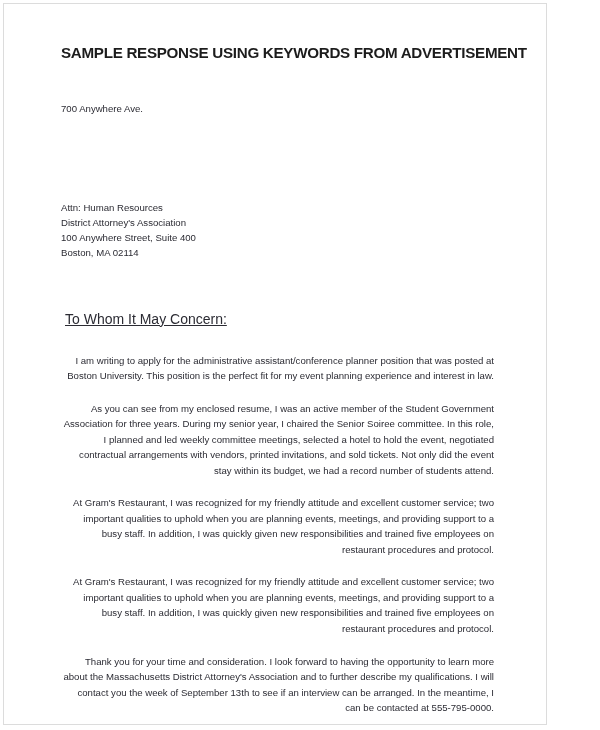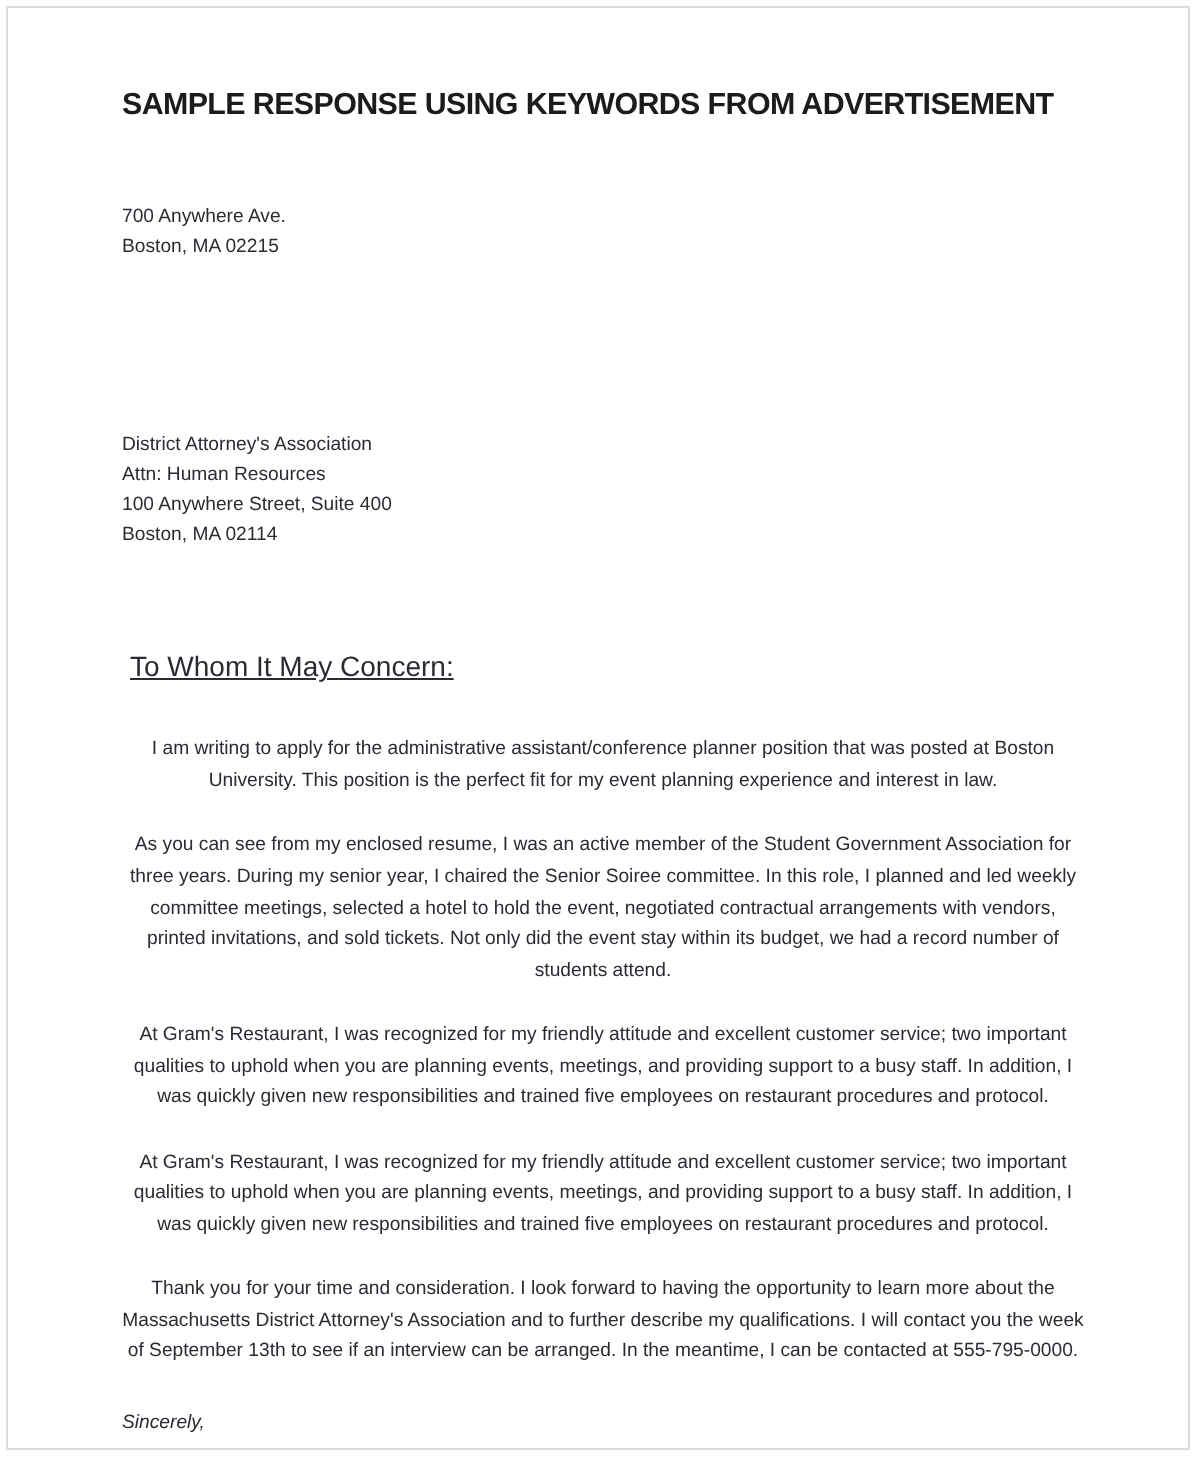--- a/index.html
+++ b/index.html
@@ -12,21 +12,21 @@
     height: 730px;
     background: #ffffff;
     font-family: "Liberation Sans", sans-serif;
     overflow: hidden;
   }
 
   .page {
     position: absolute;
     left: 3px;
     top: 3px;
-    width: 592px;
+    width: 544px;
     height: 722px;
     background: #ffffff;
     border: 1px solid #dcdcdc;
     box-sizing: border-box;
     overflow: hidden;
   }
 
   .page-inner {
     padding: 40px 52px 0 57px;
   }
@@ -62,21 +62,21 @@
     color: #2b2b33;
     margin: 4px;
     text-decoration: underline;
   }
 
   .para {
     font-size: 9.6px;
     color: #2b2b33;
     line-height: 1.62;
     margin: 0;
-    text-align: center;
+    text-align: right;
     max-width: 482px;
   }
 
   .closing {
     font-size: 9.6px;
     color: #2b2b33;
     margin: 0;
     font-style: italic;
   }
 
@@ -89,31 +89,30 @@
 </head>
 <body>
 
 <div class="page">
   <div class="page-inner">
 
     <h1 class="doc-title">SAMPLE RESPONSE USING KEYWORDS FROM ADVERTISEMENT</h1>
 
     <div class="block">
       <p class="address-line">700 Anywhere Ave.</p>
-      <p class="address-line">Boston, MA 02215</p>
     </div>
 
     <div class="spacer-md"></div>
 
 
     <div class="spacer-md"></div>
 
     <div class="block">
+      <p class="address-line">Attn: Human Resources</p>
       <p class="address-line">District Attorney's Association</p>
-      <p class="address-line">Attn: Human Resources</p>
       <p class="address-line">100 Anywhere Street, Suite 400</p>
       <p class="address-line">Boston, MA 02114</p>
     </div>
 
     <div class="spacer-xl"></div>
 
     <p class="salutation">To Whom It May Concern:</p>
 
     <div class="spacer-md"></div>
 

